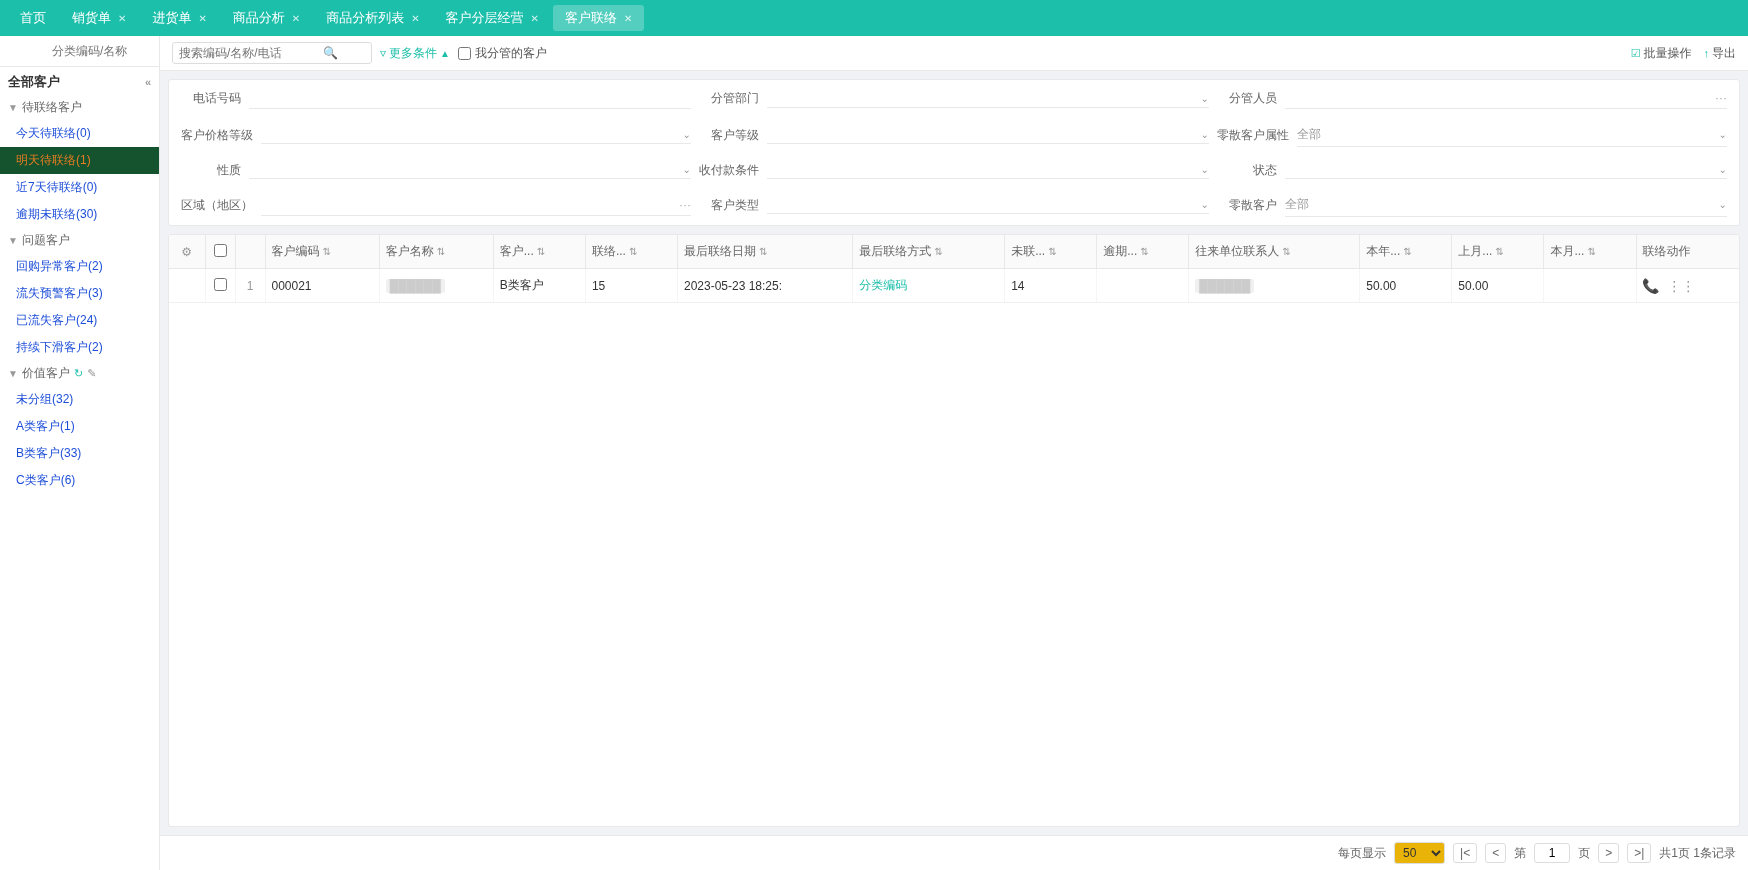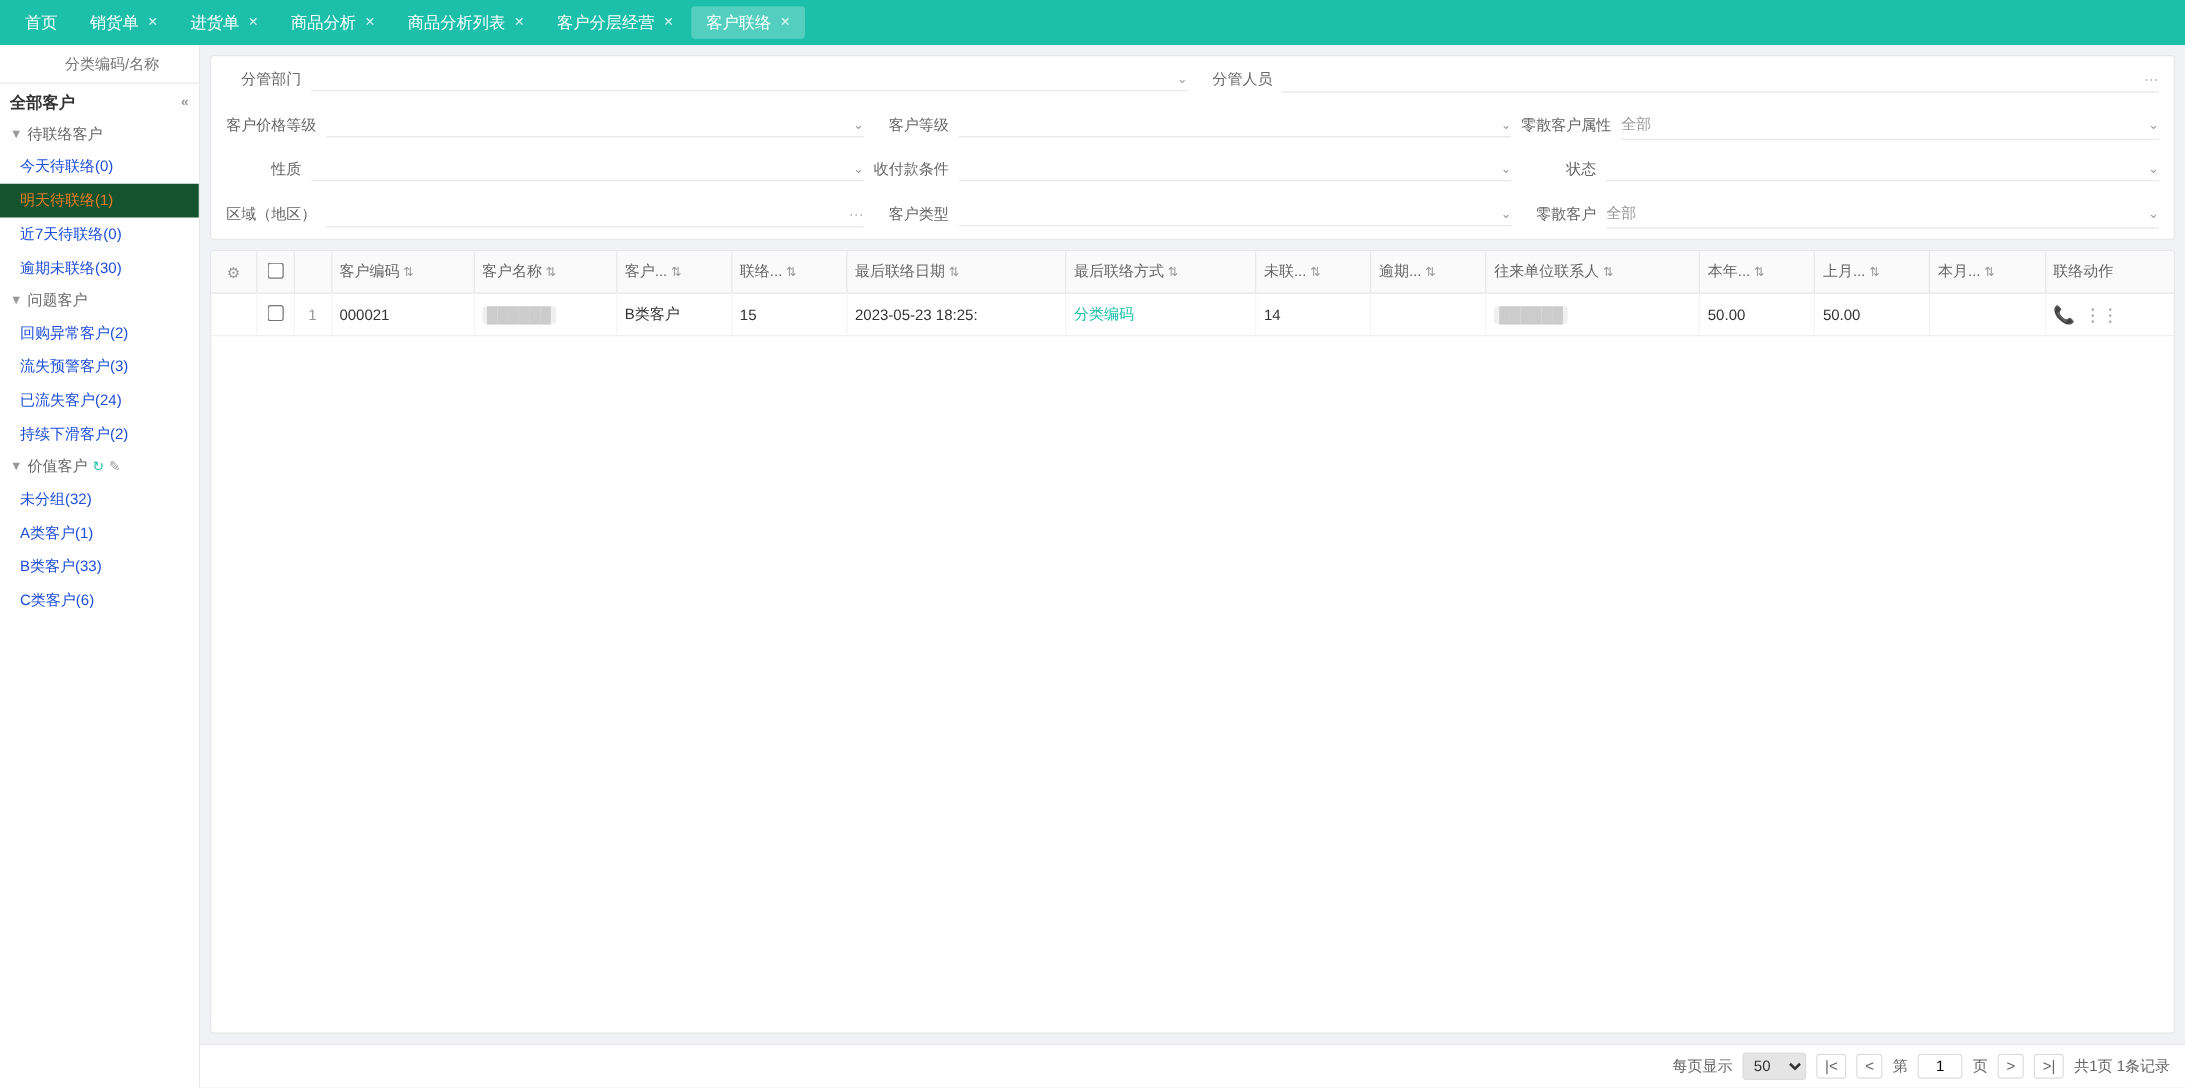--- a/index.html
+++ b/index.html
@@ -305,21 +305,21 @@
       border-top: 1px solid #e8e8e8;
       font-size: 12px;
     }
     .pagination-label { color: #666; }
     .pagination-select {
       border: 1px solid #ddd;
       border-radius: 3px;
       padding: 2px 4px;
       font-size: 12px;
       color: #333;
-      background: #e5e5e5;
+      background: #eab308;
     }
     .pagination-btn {
       border: 1px solid #ddd;
       border-radius: 3px;
       background: #fff;
       padding: 2px 6px;
       cursor: pointer;
       color: #666;
       font-size: 12px;
     }
@@ -408,26 +408,55 @@
       <span style="color:#999;font-size:11px;cursor:pointer;">✎</span>
     </div>
     <div class="sidebar-item">未分组(32)</div>
     <div class="sidebar-item">A类客户(1)</div>
     <div class="sidebar-item">B类客户(33)</div>
     <div class="sidebar-item">C类客户(6)</div>
   </aside>
 
   <div class="content-area">
 
+    <div class="toolbar">
+      <div class="toolbar-search">
+        <input type="text" placeholder="搜索编码/名称/电话" style="">
+        <span class="search-icon" style="color:#1bbfaa;">🔍</span>
+      </div>
+      <div class="filter-btn">
+        <span class="filter-icon">▿</span>
+        <span>更多条件</span>
+        <span style="font-size:10px;">▲</span>
+      </div>
+      <div class="my-customer">
+        <input type="checkbox" style="">
+        <span>我分管的客户</span>
+      </div>
+      <div class="toolbar-right">
+        <div class="batch-btn">
+          <span style="color:#1bbfaa;font-size:11px;">☑</span>
+          <span>批量操作</span>
+        </div>
+        <div class="export-btn">
+          <span style="color:#1bbfaa;font-size:11px;">↑</span>
+          <span>导出</span>
+        </div>
+      </div>
+    </div>
 
     <div class="filter-panel">
       <div style="display:flex; gap:8px;">
         <div style="flex:1; display:flex; flex-direction:column; gap:6px;">
 
           <div class="filter-row">
+            <div class="filter-cell">
+              <span class="filter-label">电话号码</span>
+              <input class="filter-input" type="text" style="">
+            </div>
             <div class="filter-cell">
               <span class="filter-label">分管部门</span>
               <div class="filter-select">
                 <span></span>
                 <span class="caret">⌄</span>
               </div>
             </div>
             <div class="filter-cell">
               <span class="filter-label">分管人员</span>
               <div class="filter-select">

